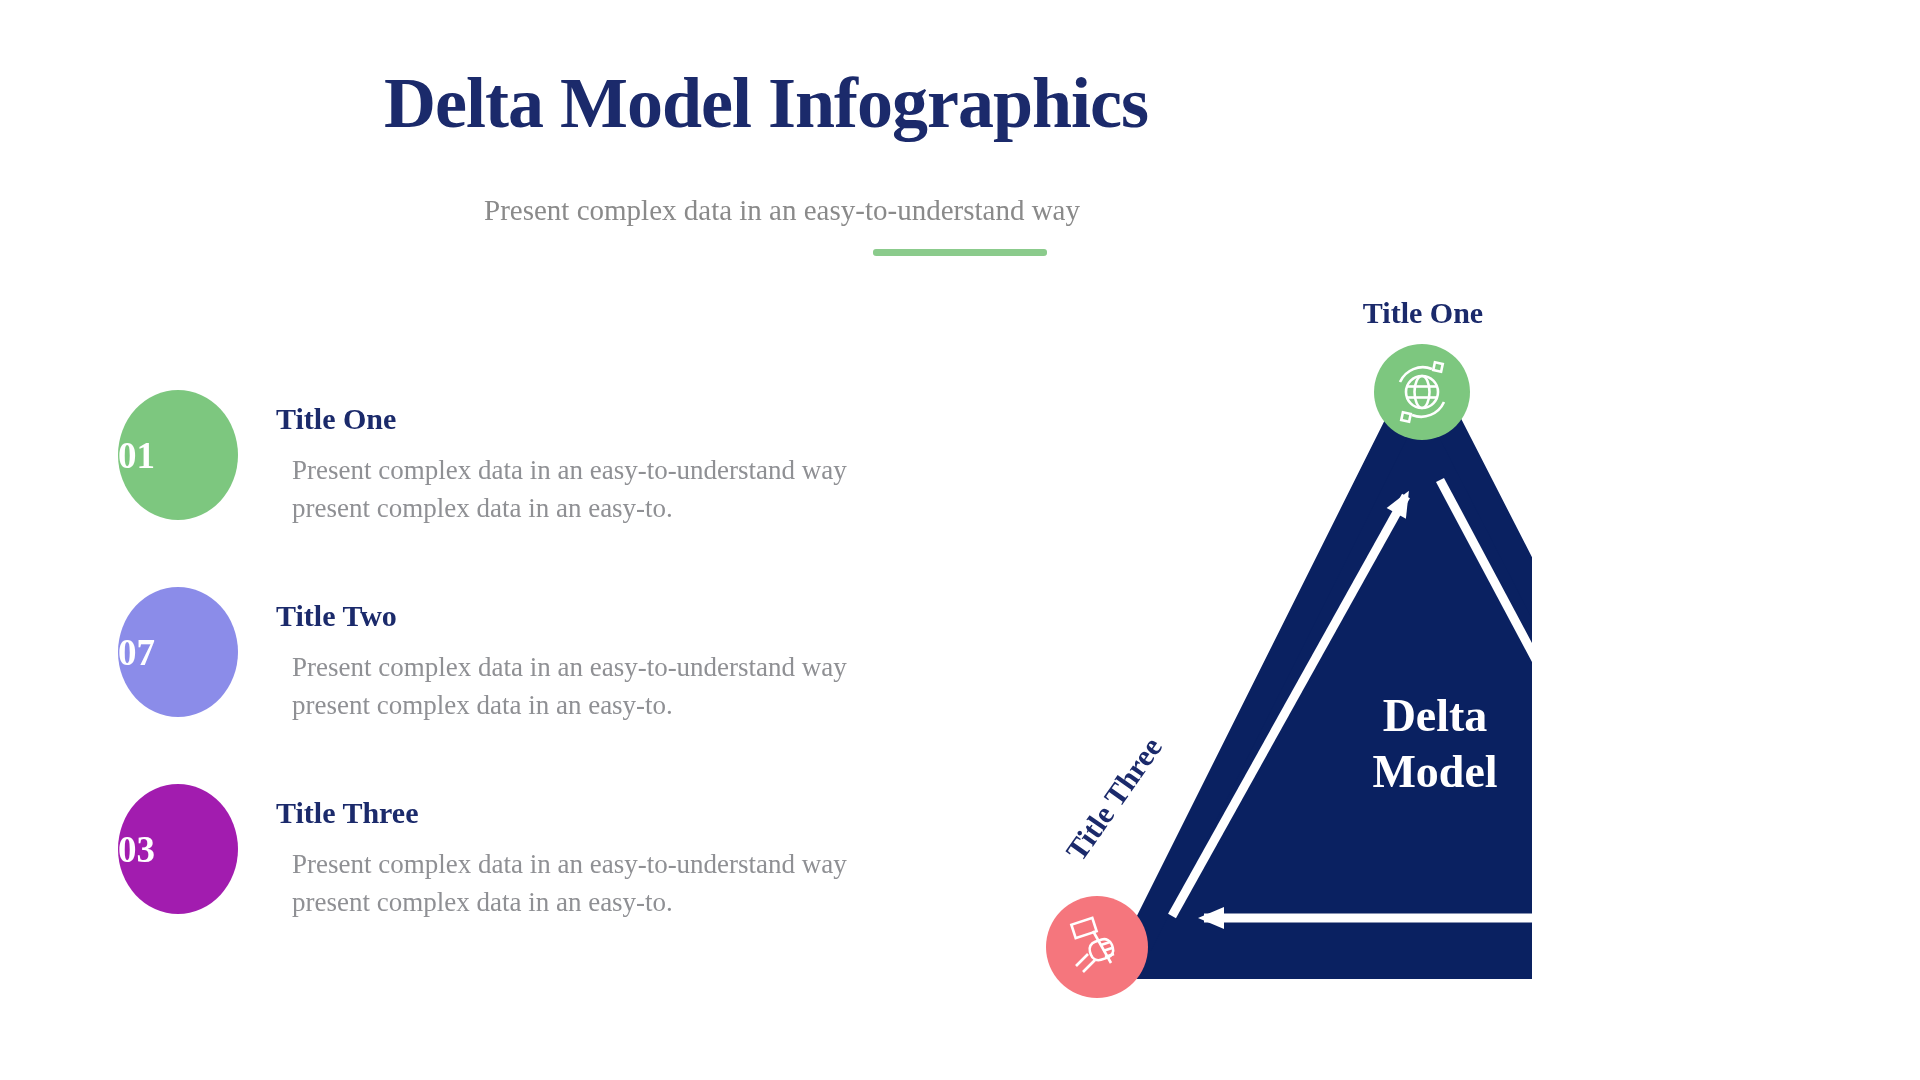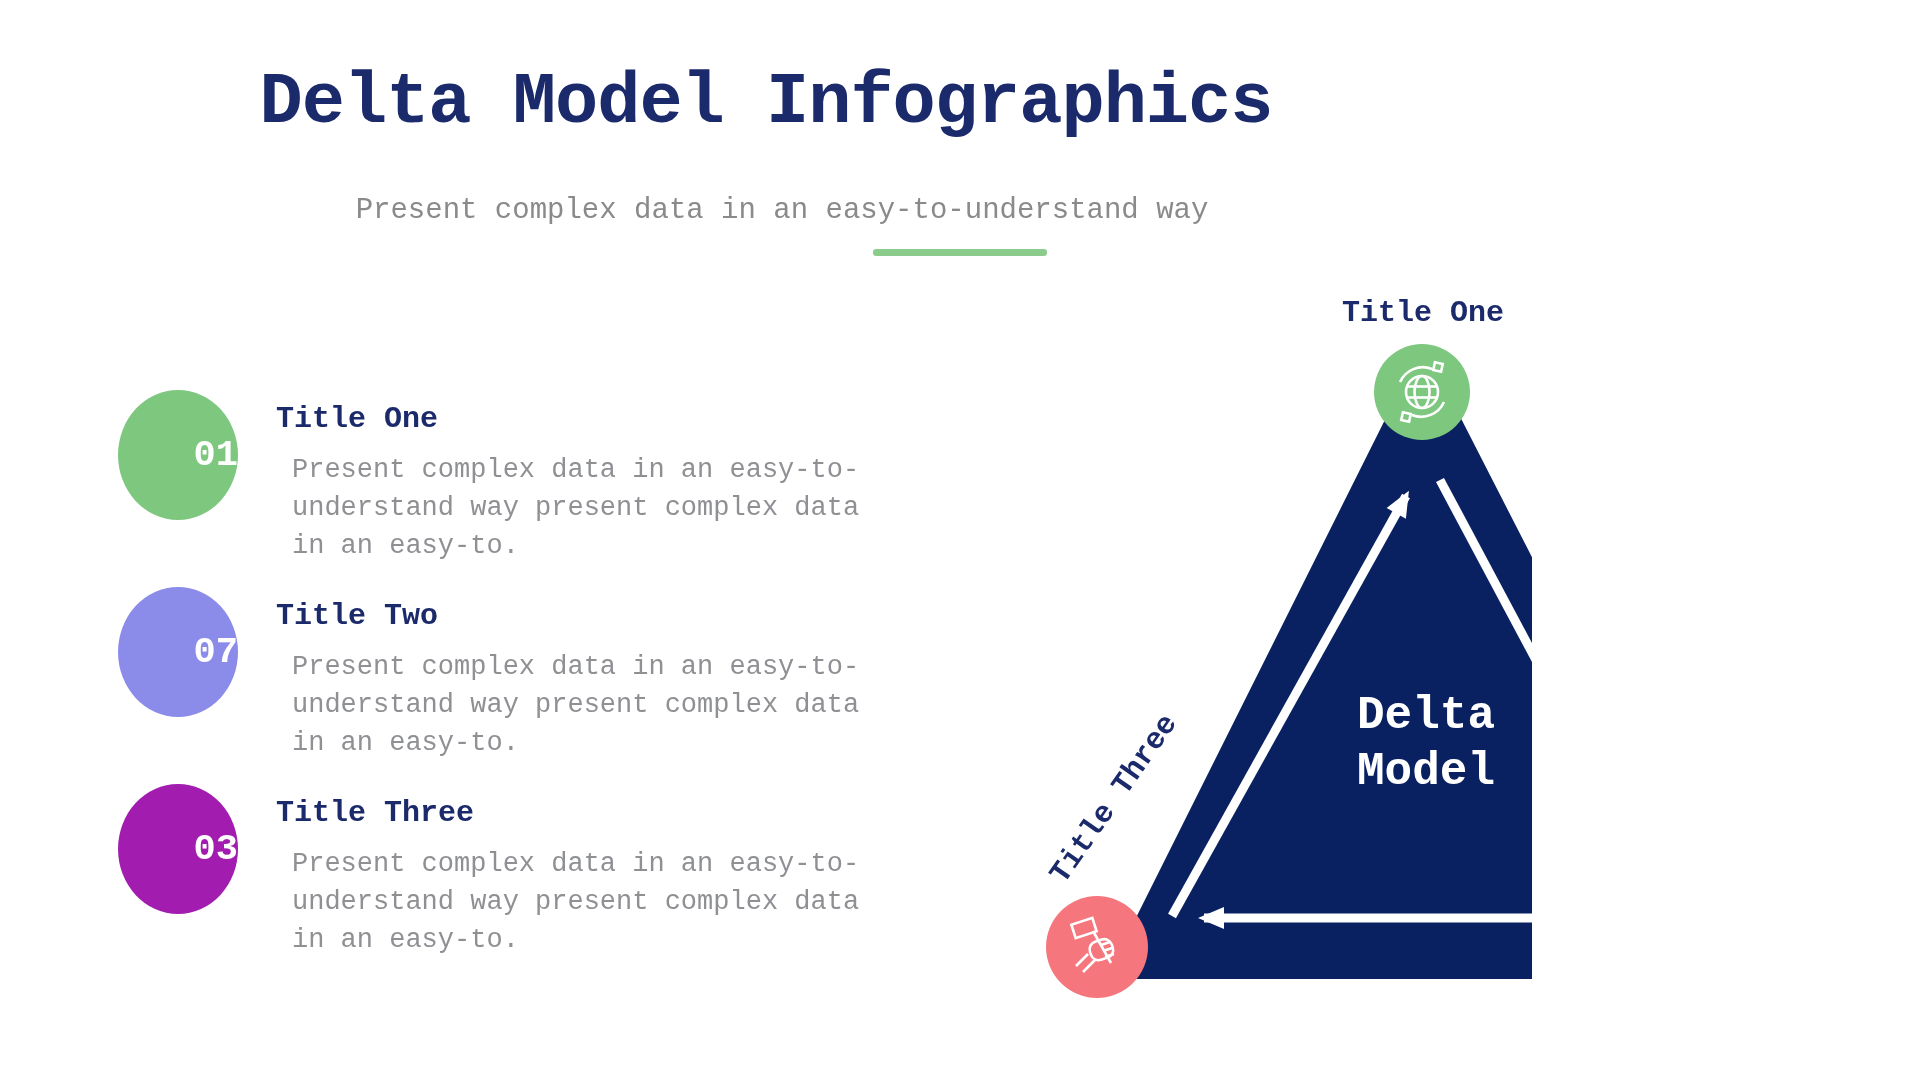--- a/index.html
+++ b/index.html
@@ -1,18 +1,18 @@
 <!DOCTYPE html>
 <html><head>
 <meta charset="utf-8">
 <style>
   html,body { margin:0; padding:0; background:#ffffff; }
   .canvas {
     position:relative; width:1532px; height:1080px; background:#ffffff;
-    font-family:Liberation Mono, monospace; overflow:hidden;
+    font-family:Liberation Serif, serif; overflow:hidden;
   }
   
   .page-title {
     position:absolute; top:62px; left:0; width:100%; margin:0;
     text-align:center; font-size:72px; font-weight:bold; letter-spacing:-1px;
     color:#1B2A6B;
   }
   .page-subtitle {
     position:absolute; top:194px; left:0; width:100%; margin:0;
     text-align:center; font-size:29px; color:#8A8A8A;padding-left:16px;
@@ -21,38 +21,38 @@
     position:absolute; top:249px; left:873px; width:174px; height:7px;
     border-radius:3px;
   }
   
   .item { position:absolute; left:118px; display:flex; align-items:flex-start; }
   .item-1 { top:390px; }
   .item-2 { top:587px; }
   .item-3 { top:784px; }
   .item-badge {
     width:120px; height:130px; border-radius:50%; flex:0 0 auto;
-    display:flex; align-items:center; justify-content:flex-end;
+    display:flex; align-items:center; justify-content:flex-start;
     color:#ffffff; font-size:37px; font-weight:bold;
   }
   .item-text { margin-left:38px; padding-top:12px; }
   .item-title { margin:0 0 14px 0; font-size:30px; font-weight:bold; color:#1B2A6B; }
   .item-desc  { margin:16px; width:600px; font-size:27px; line-height:1.4; color:#8F9094; }
   
   .diagram { position:absolute; left:1020px; top:280px; width:860px; height:790px; }
   .diagram svg { position:absolute; left:0; top:0; }
   .v-label {
     position:absolute; width:200px; text-align:center;
     font-size:30px; font-weight:bold; color:#1B2A6B;
   }
   .v-top   { left:303px; top:16px; }
   .v-right { left:602px; top:500px; transform:rotate(55deg); }
   .v-left  { left:-6px;  top:502px; transform:rotate(-55deg); }
   .center-label {
-    position:absolute; left:286px; top:408px; width:240px; text-align:center;
+    position:absolute; left:295px; top:408px; width:240px; text-align:center;
     font-size:46px; font-weight:bold; line-height:1.22; color:#ffffff;
   }
 </style>
 </head>
 <body>
 
 <div class="canvas">
 
   <h1 class="page-title">Delta Model Infographics</h1>
   <p class="page-subtitle">Present complex data in an easy-to-understand way</p>

